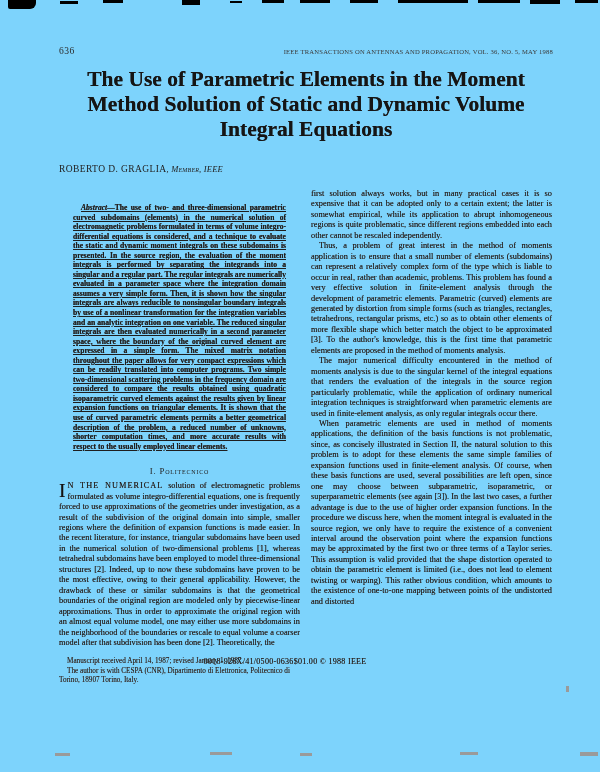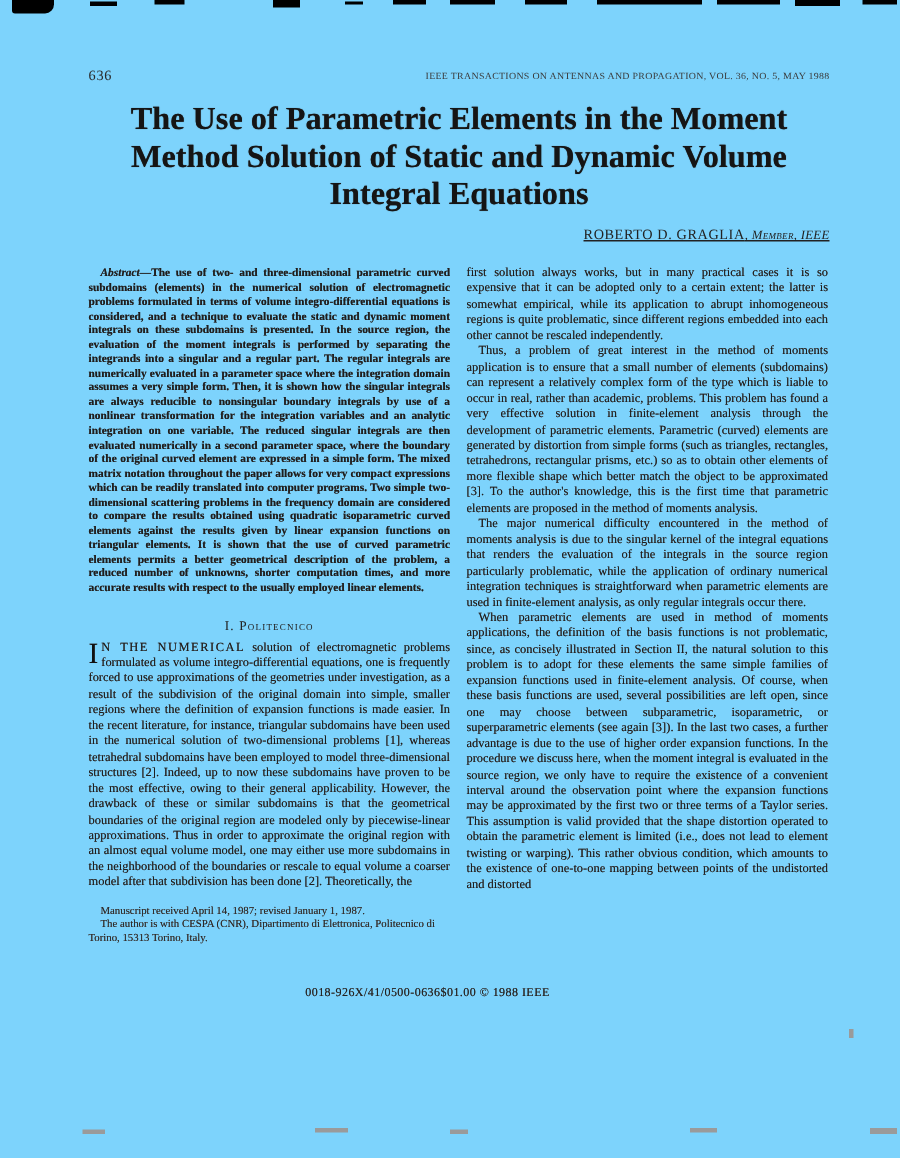--- a/index.html
+++ b/index.html
@@ -10,27 +10,27 @@
   .scan { position:absolute; background:#000; }
   .scan.light { background:#9a9a9a; }
   .content { position:absolute; left:59px; top:46px; width:494px; }
   .hdr { display:flex; justify-content:space-between; align-items:baseline; }
   .pagenum { font-size:9.5px; letter-spacing:.5px; color:#2a2a2a; }
   .runhead { font-size:6.6px; letter-spacing:.2px; color:#3a3a3a; transform:scaleY(.95); }
   .title {
     margin-top:11px; text-align:center; font-size:21.5px; line-height:25px;
     color:#151515; text-shadow:0 0 .5px #333; font-weight:700;
   }
-  .author { margin-top:9px; text-align:right; font-size:9.5px; letter-spacing:.4px; color:#222;text-decoration:underline; }
+  .author { margin-top:22px; text-align:left; font-size:9.5px; letter-spacing:.4px; color:#222; }
   .author .mem { font-size:8.5px; font-style:italic; font-variant:small-caps; letter-spacing:.2px; }
   .cols { margin-top:15px; display:flex; gap:11px; }
   .col { width:241px; }
   .abstract {
-    margin:0; font-size:7.6px; line-height:9.55px; font-weight:700;
-    text-align:justify; text-indent:8px; color:#1e1e1e; text-shadow:0 0 .4px #444;
+    margin:14px; font-size:7.6px; line-height:9.55px; font-weight:700;
+    text-align:justify; text-indent:8px; color:#1e1e1e; text-shadow:0 0 .4px #444;text-decoration:underline;
   }
   .abstract .alabel { font-style:italic; }
   .sechead {
     margin:15px 0 5px 0; text-align:center; font-size:8.8px;
     font-variant:small-caps; letter-spacing:.8px; color:#222;
   }
   .body-p {
     margin:0; font-size:8.3px; line-height:10.45px; text-align:justify;
     color:#1e1e1e; text-shadow:0 0 .35px #555;
   }
@@ -94,21 +94,21 @@
         </p>
 
         <div class="sechead">I. Politecnico</div>
 
         <p class="body-p">
           <span class="dropcap">I</span><span class="lead">N THE NUMERICAL</span><span> solution of electromagnetic problems formulated as volume integro-differential equations, one is frequently forced to use approximations of the geometries under investigation, as a result of the subdivision of the original domain into simple, smaller regions where the definition of expansion functions is made easier. In the recent literature, for instance, triangular subdomains have been used in the numerical solution of two-dimensional problems [1], whereas tetrahedral subdomains have been employed to model three-dimensional structures [2]. Indeed, up to now these subdomains have proven to be the most effective, owing to their general applicability. However, the drawback of these or similar subdomains is that the geometrical boundaries of the original region are modeled only by piecewise-linear approximations. Thus in order to approximate the original region with an almost equal volume model, one may either use more subdomains in the neighborhood of the boundaries or rescale to equal volume a coarser model after that subdivision has been done [2]. Theoretically, the</span>
         </p>
 
         <div class="footnotes">
           <p class="fn">Manuscript received April 14, 1987; revised January 1, 1987.</p>
-          <p class="fn">The author is with CESPA (CNR), Dipartimento di Elettronica, Politecnico di Torino, 15313 Torino, Italy.</p>
+          <p class="fn">The author is with CESPA (CNR), Dipartimento di Elettronica, Politecnico di Torino, 18907 Torino, Italy.</p>
         </div>
       </div>
 
       <div class="col">
         <p class="body-p">first solution always works, but in many practical cases it is so expensive that it can be adopted only to a certain extent; the latter is somewhat empirical, while its application to abrupt inhomogeneous regions is quite problematic, since different regions embedded into each other cannot be rescaled independently.</p>
         <p class="body-p indent">Thus, a problem of great interest in the method of moments application is to ensure that a small number of elements (subdomains) can represent a relatively complex form of the type which is liable to occur in real, rather than academic, problems. This problem has found a very effective solution in finite-element analysis through the development of parametric elements. Parametric (curved) elements are generated by distortion from simple forms (such as triangles, rectangles, tetrahedrons, rectangular prisms, etc.) so as to obtain other elements of more flexible shape which better match the object to be approximated [3]. To the author's knowledge, this is the first time that parametric elements are proposed in the method of moments analysis.</p>
         <p class="body-p indent">The major numerical difficulty encountered in the method of moments analysis is due to the singular kernel of the integral equations that renders the evaluation of the integrals in the source region particularly problematic, while the application of ordinary numerical integration techniques is straightforward when parametric elements are used in finite-element analysis, as only regular integrals occur there.</p>
         <p class="body-p indent">When parametric elements are used in method of moments applications, the definition of the basis functions is not problematic, since, as concisely illustrated in Section II, the natural solution to this problem is to adopt for these elements the same simple families of expansion functions used in finite-element analysis. Of course, when these basis functions are used, several possibilities are left open, since one may choose between subparametric, isoparametric, or superparametric elements (see again [3]). In the last two cases, a further advantage is due to the use of higher order expansion functions. In the procedure we discuss here, when the moment integral is evaluated in the source region, we only have to require the existence of a convenient interval around the observation point where the expansion functions may be approximated by the first two or three terms of a Taylor series. This assumption is valid provided that the shape distortion operated to obtain the parametric element is limited (i.e., does not lead to element twisting or warping). This rather obvious condition, which amounts to the existence of one-to-one mapping between points of the undistorted and distorted</p>
       </div>
 

